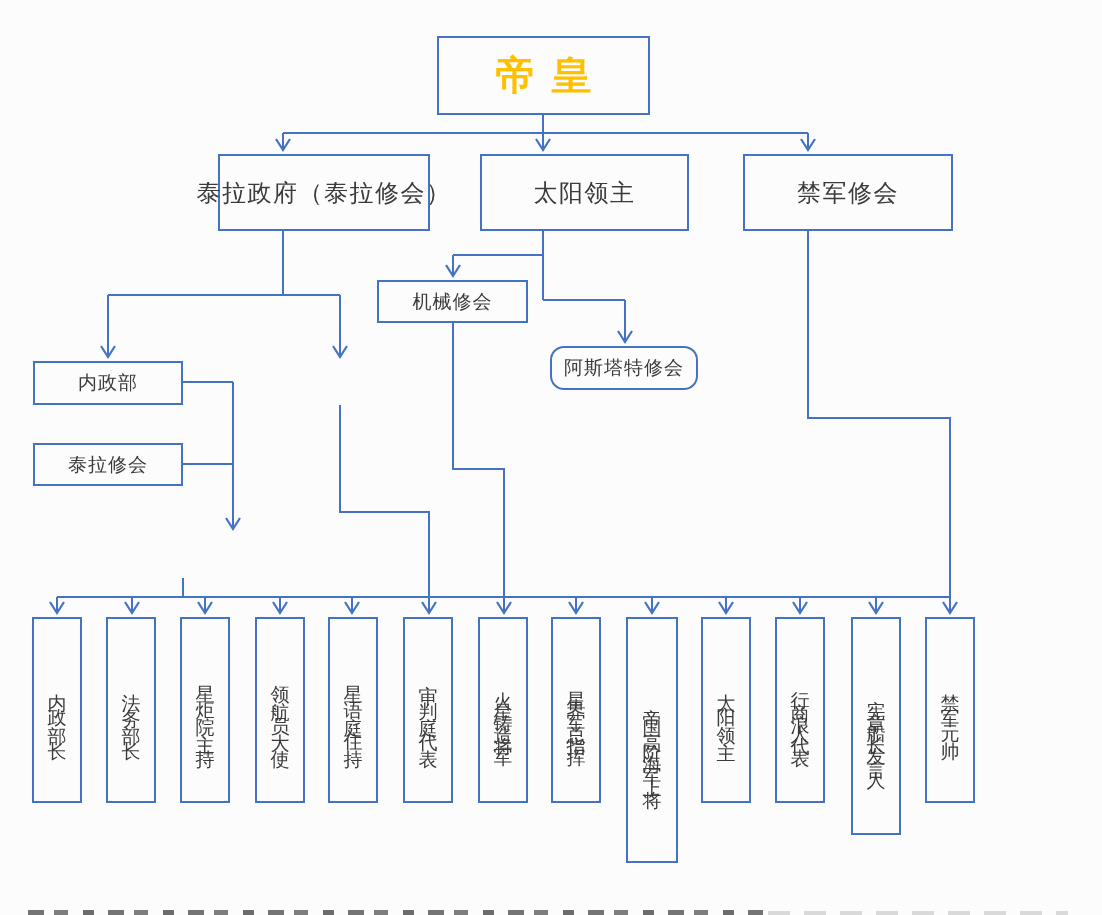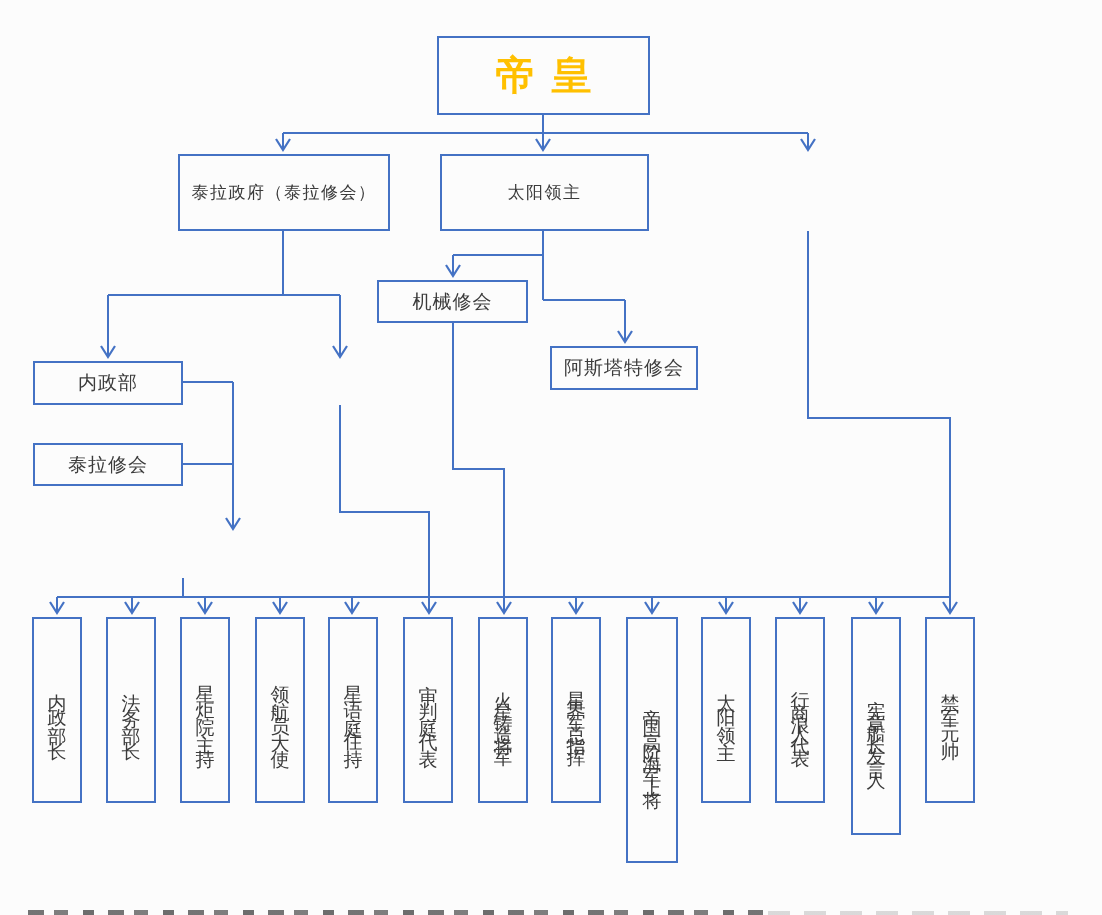--- a/index.html
+++ b/index.html
@@ -15,27 +15,27 @@
     position:absolute;box-sizing:border-box;
     border:2px solid #4472C4;background:transparent;
     display:flex;align-items:center;justify-content:center;
     text-align:center;white-space:nowrap;
   }
   .emperor{
     left:437px;top:36px;width:213px;height:79px;
     color:#FFC000;font-weight:bold;font-size:40px;
     letter-spacing:16px;text-indent:16px;
   }
-  .h{font-size:17px;letter-spacing:1.5px;}
+  .h{font-size:24px;letter-spacing:1.5px;margin-left:40px;}
   .terra-gov {left:178px;top:154px;width:212px;height:77px;}
   .church    {left:440px;top:154px;width:209px;height:77px;}
   .custodes  {left:703px;top:154px;width:210px;height:77px;}
   .s{font-size:19px;letter-spacing:1px;}
   .mech      {left:377px;top:280px;width:151px;height:43px;}
-  .astartes  {left:550px;top:346px;width:148px;height:44px;}
+  .astartes  {left:550px;top:346px;width:148px;height:44px;border-radius:14px;}
   .interior  {left:33px;top:361px;width:150px;height:44px;}
   .tribunal  {left:264px;top:361px;width:149px;height:44px;}
   .commander {left:33px;top:443px;width:150px;height:43px;}
   .senate    {left:33px;top:534px;width:304px;height:44px;}
   .v{
     top:617px;width:50px;height:186px;
     writing-mode:vertical-rl;text-orientation:upright;
     font-size:19px;letter-spacing:.85em;
   }
   .v.chars6{letter-spacing:.6em;}
@@ -94,20 +94,21 @@
       <path d="M726,597 V612" marker-end="url(#arw)"></path>
       <path d="M800,597 V612" marker-end="url(#arw)"></path>
       <path d="M876,597 V612" marker-end="url(#arw)"></path>
     </g>
   </svg>
 
   <div class="node emperor">帝皇</div>
 
   <div class="node h terra-gov">泰拉政府（泰拉修会）</div>
   <div class="node h church">太阳领主</div>
+  <div class="node h custodes">禁军修会</div>
 
   <div class="node s mech">机械修会</div>
   <div class="node s astartes">阿斯塔特修会</div>
   <div class="node s interior">内政部</div>
   <div class="node s commander">泰拉修会</div>
 
   <div class="node v" style="left:32px">内政部长</div>
   <div class="node v" style="left:106px">法务部长</div>
   <div class="node v" style="left:180px">星炬院主持</div>
   <div class="node v" style="left:255px">领航员大使</div>

